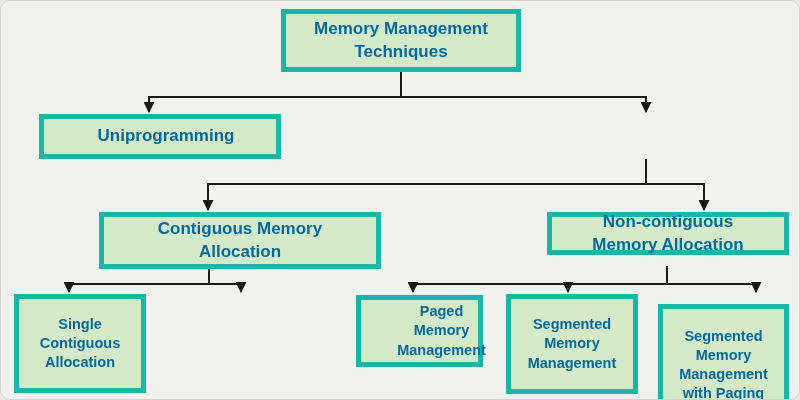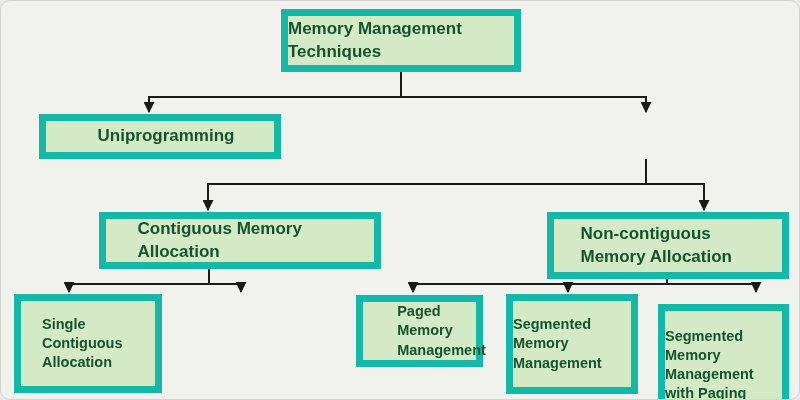--- a/index.html
+++ b/index.html
@@ -19,41 +19,41 @@
   svg.connectors {
     position: absolute;
     left: 0; top: 0;
     width: 800px; height: 400px;
     pointer-events: none;
   }
   svg.connectors line { stroke: #1a1a1a; stroke-width: 2; }
   .node {
     position: absolute;
     background: #d4eac7;
-    border: 7px solid #14b8a6;
+    border: 5px solid #14b8a6;
     box-sizing: border-box;
     display: flex;
     align-items: center;
     justify-content: center;
-    text-align: left;
+    text-align: center;
     font-weight: bold;
-    color: #14532d;
+    color: #0369a1;
     line-height: 1.32;
   }
   .node span { display: inline-block; }
   .lvl-a { font-size: 17px; }
   .lvl-b { font-size: 14.5px; }
   #n-root      { left: 280px; top: 8px;   width: 240px; height: 63px; }
   #n-uni       { left: 38px;  top: 113px; width: 242px; height: 45px; padding-left: 12px; }
   #n-multi     { left: 515px; top: 113px; width: 242px; height: 45px; }
   #n-contig    { left: 98px;  top: 211px; width: 282px; height: 57px; }
-  #n-noncontig { left: 546px; top: 211px; width: 242px; height: 67px; }
+  #n-noncontig { left: 546px; top: 211px; width: 242px; height: 43px; }
   #n-contig span    { max-width: 205px; }
   #n-noncontig span { max-width: 175px; }
-  #n-single    { left: 13px;  top: 293px; width: 148px; height: 99px; }
+  #n-single    { left: 13px;  top: 293px; width: 132px; height: 99px; }
   #n-single span { max-width: 92px; }
   #n-part      { left: 175px; top: 293px; width: 122px; height: 99px; }
   #n-paged     { left: 355px; top: 294px; width: 127px; height: 72px; padding-left: 44px; }
   #n-seg       { left: 505px; top: 293px; width: 132px; height: 100px; }
   #n-segpag    { left: 657px; top: 303px; width: 131px; height: 122px; }
 </style>
 </head>
 <body>
 
 <div class="canvas">

